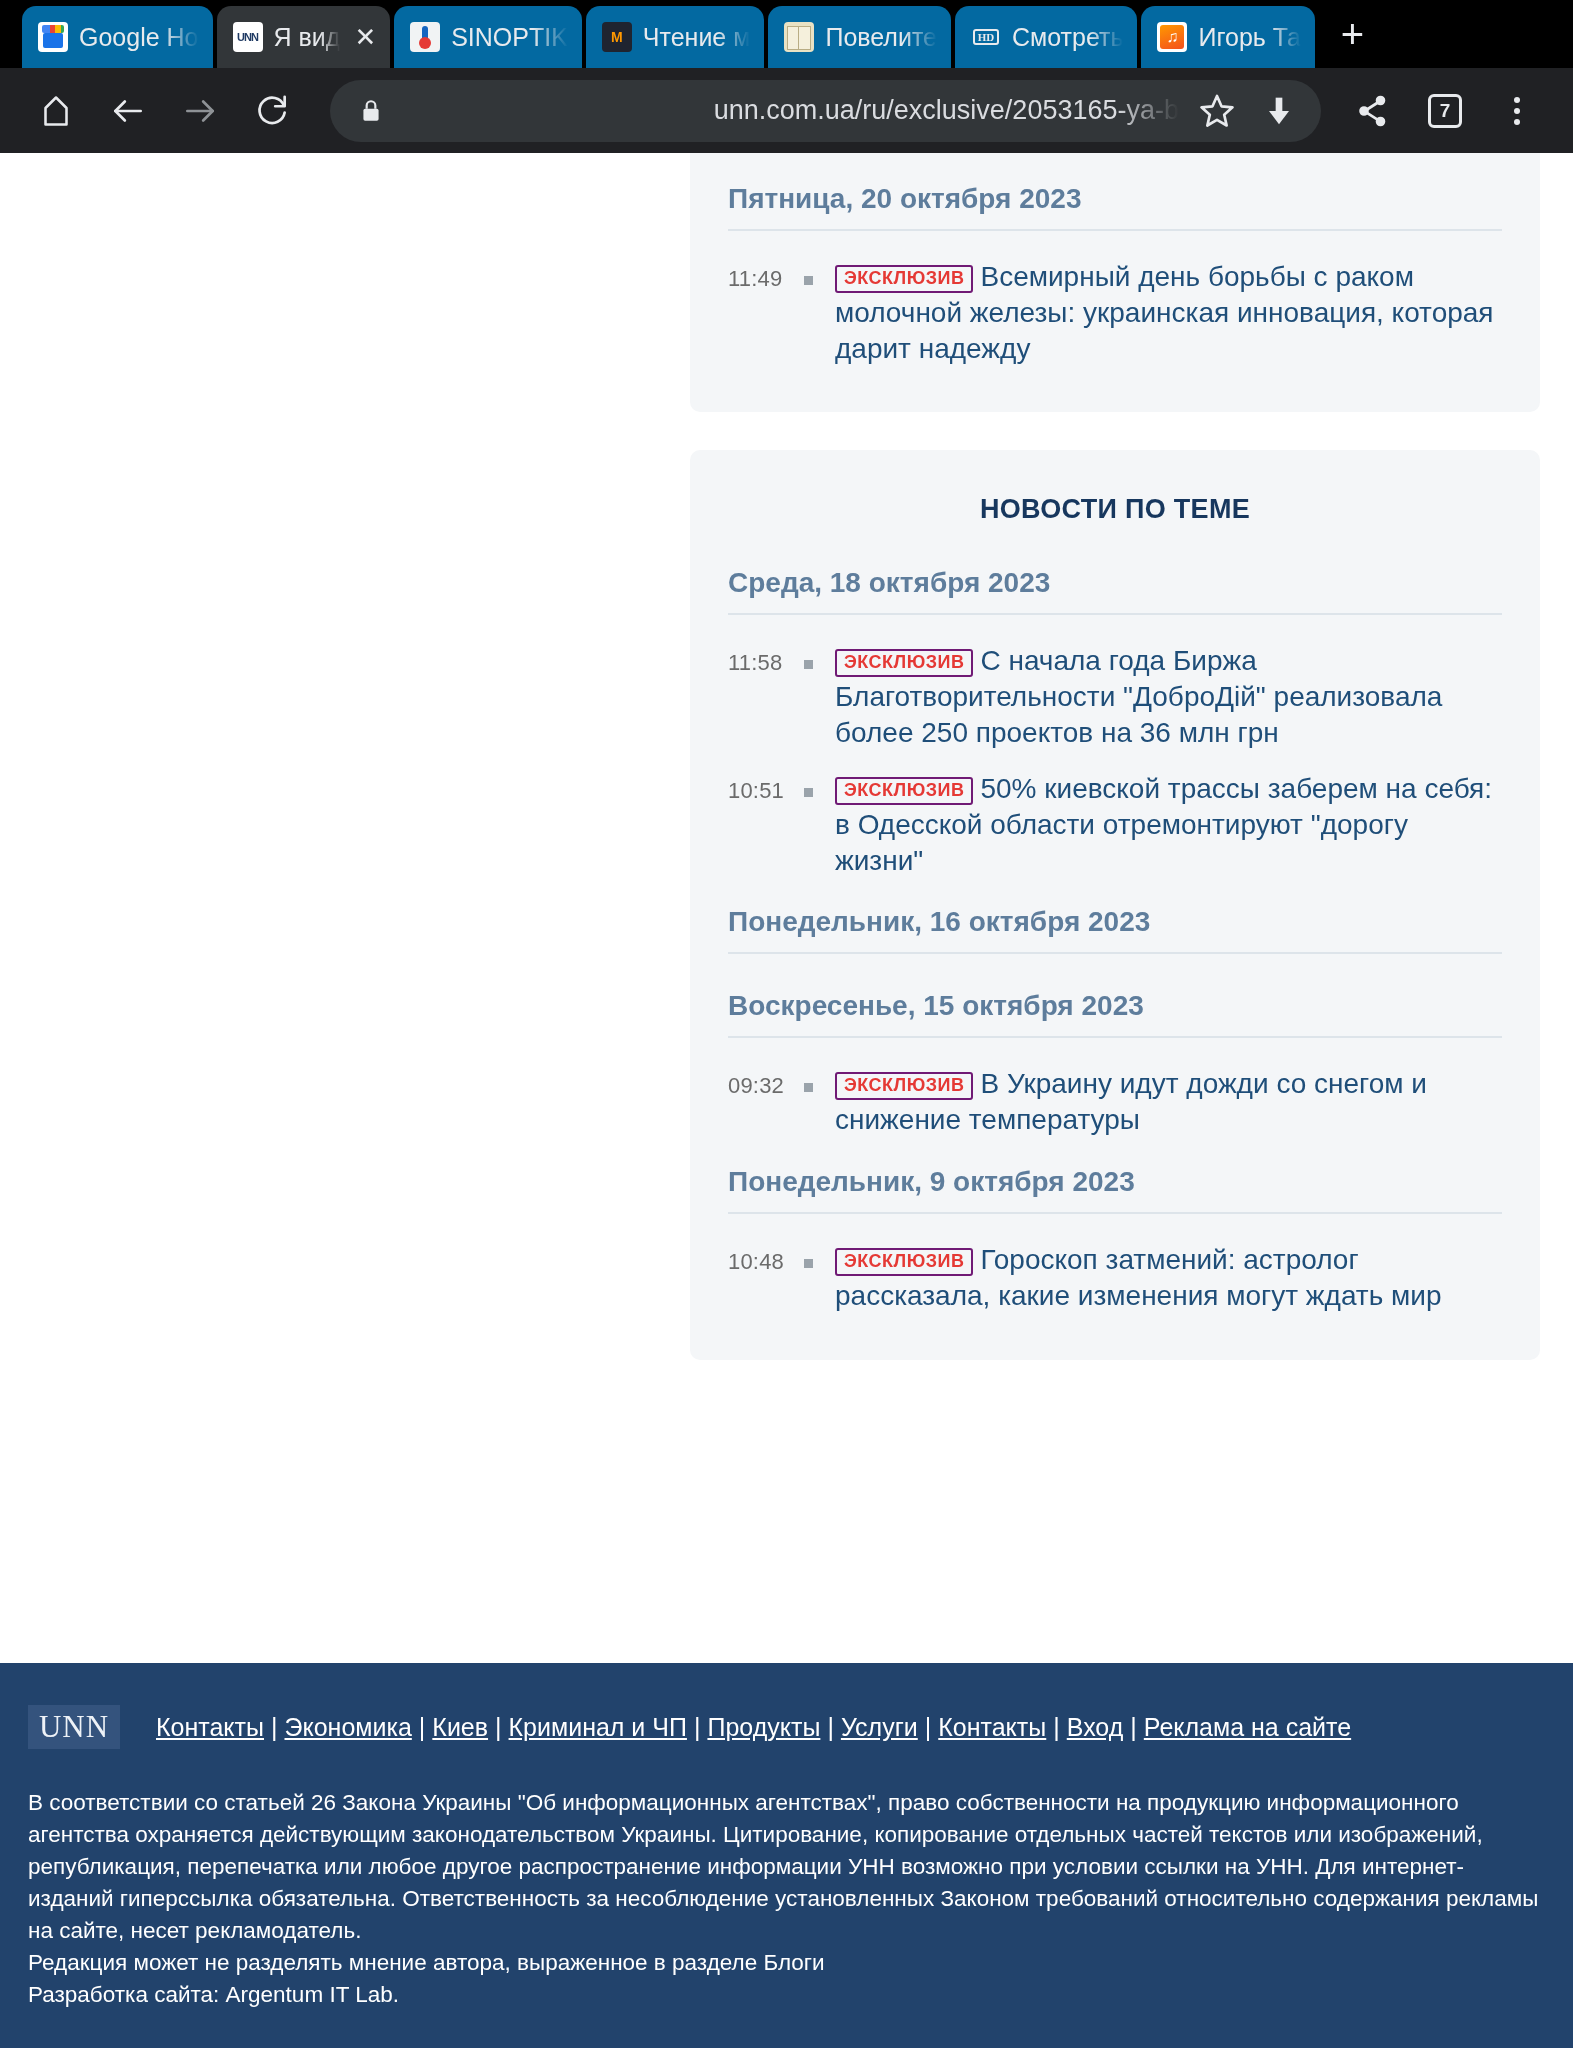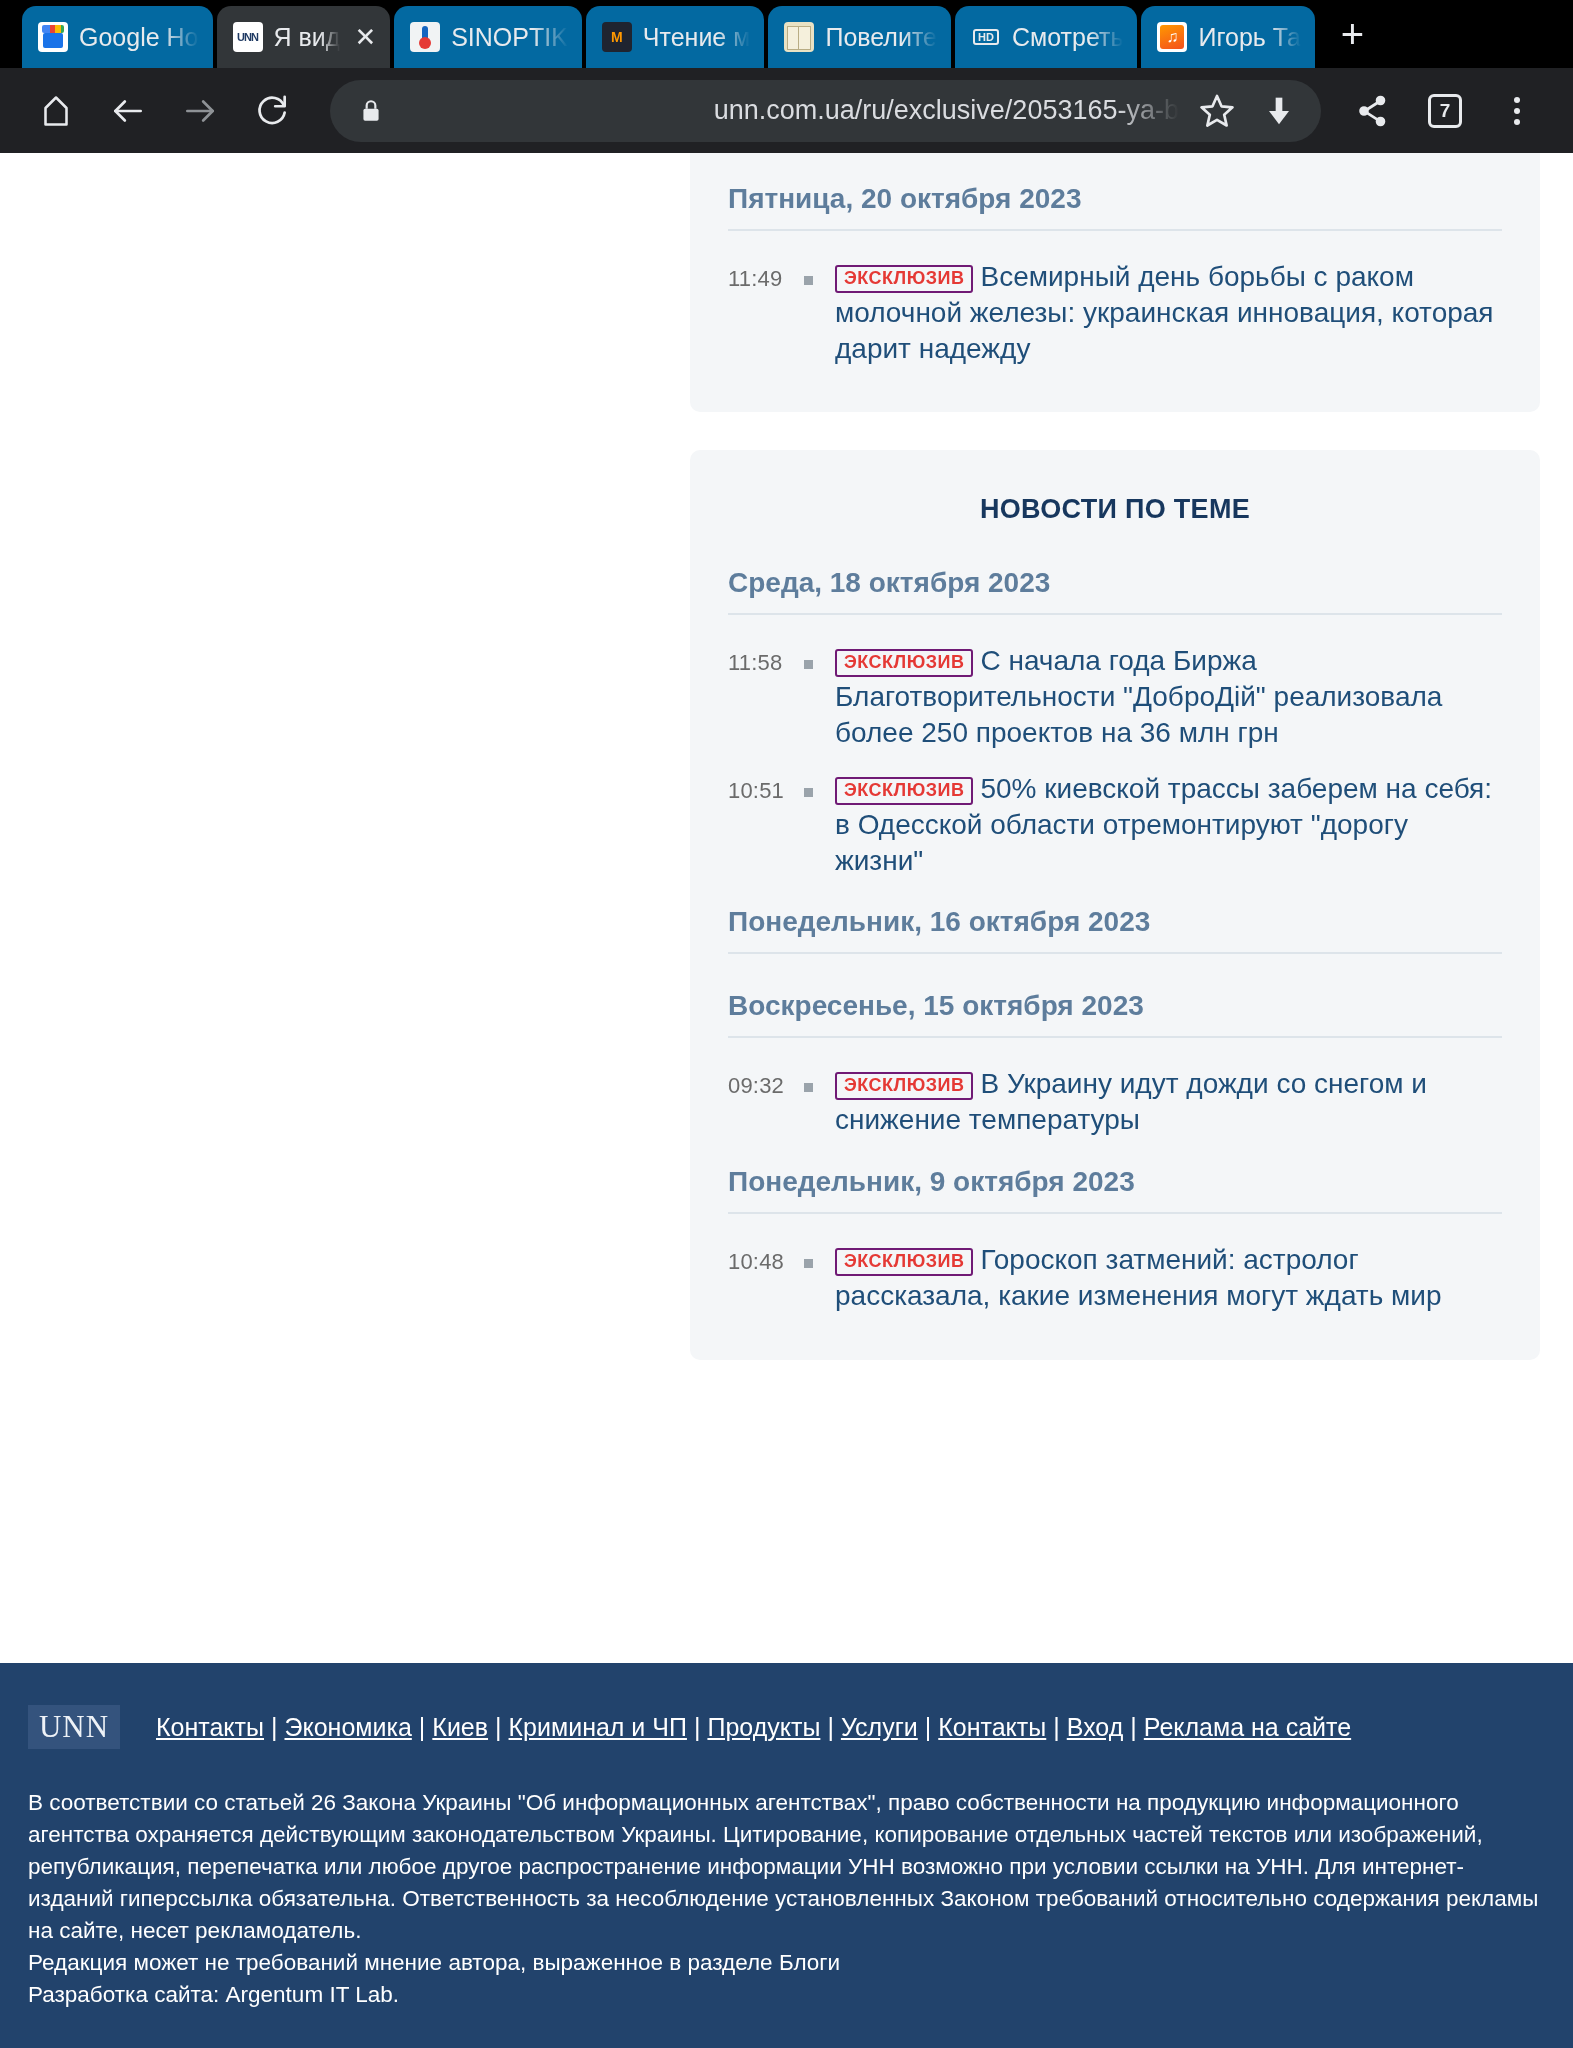--- a/index.html
+++ b/index.html
@@ -69,21 +69,21 @@
   .fav-m { background: #1f2430; color:#ff9800; font-size:14px; position:relative;}
   .fav-book { background: #e9e2c4; position:relative; }
   .fav-book::before{
     content:""; position:absolute; left:3px; top:4px; width:11px; height:22px;
     background:#f5f0dc; border:1px solid #b9ad84;
   }
   .fav-book::after{
     content:""; position:absolute; right:3px; top:4px; width:11px; height:22px;
     background:#f5f0dc; border:1px solid #b9ad84;
   }
-  .fav-hd { background: transparent; color:#e8eaed; font-size:13px; font-weight:700; border:0; }
+  .fav-hd { background: transparent; color:#e8eaed; font-size:13px; font-weight:700; border:0;font-family:Liberation Serif, serif; }
   .fav-hd .hdbox{ border:2px solid #e8eaed; border-radius:3px; padding:0 3px; font-size:11px; }
   .fav-music { background:#ffffff; position:relative; }
   .fav-music::before{
     content:""; position:absolute; left:3px; top:3px; right:3px; bottom:3px;
     background: linear-gradient(160deg,#ff9800,#f4511e); border-radius:3px;
   }
   .fav-music::after{
     content:"\266B"; position:absolute; left:0; right:0; top:50%;
     transform:translateY(-50%); text-align:center; color:#fff; font-size:16px;
   }
@@ -494,18 +494,18 @@
 
   <div class="footer">
     <div class="footer-top">
       <div class="unn-logo">UNN</div>
       <div class="footer-nav">
         <a>Контакты</a><span class="sep">|</span><a>Экономика</a><span class="sep">|</span><a>Киев</a><span class="sep">|</span><a>Криминал и ЧП</a><span class="sep">|</span><a>Продукты</a><span class="sep">|</span><a>Услуги</a><span class="sep">|</span><a>Контакты</a><span class="sep">|</span><a>Вход</a><span class="sep">|</span><a>Реклама на сайте</a>
       </div>
     </div>
 
     <div class="footer-legal">В соответствии со статьей 26 Закона Украины "Об информационных агентствах", право собственности на продукцию информационного агентства охраняется действующим законодательством Украины. Цитирование, копирование отдельных частей текстов или изображений, републикация, перепечатка или любое другое распространение информации УНН возможно при условии ссылки на УНН. Для интернет-изданий гиперссылка обязательна. Ответственность за несоблюдение установленных Законом требований относительно содержания рекламы на сайте, несет рекламодатель.</div>
-    <div class="footer-legal">Редакция может не требований мнение автора, выраженное в разделе Блоги</div>
+    <div class="footer-legal">Редакция может не разделять мнение автора, выраженное в разделе Блоги</div>
 
     <div class="footer-copy" style="margin-top:0">Разработка сайта: Argentum IT Lab.</div>
   </div>
 
 </div>
 
 </body></html>

